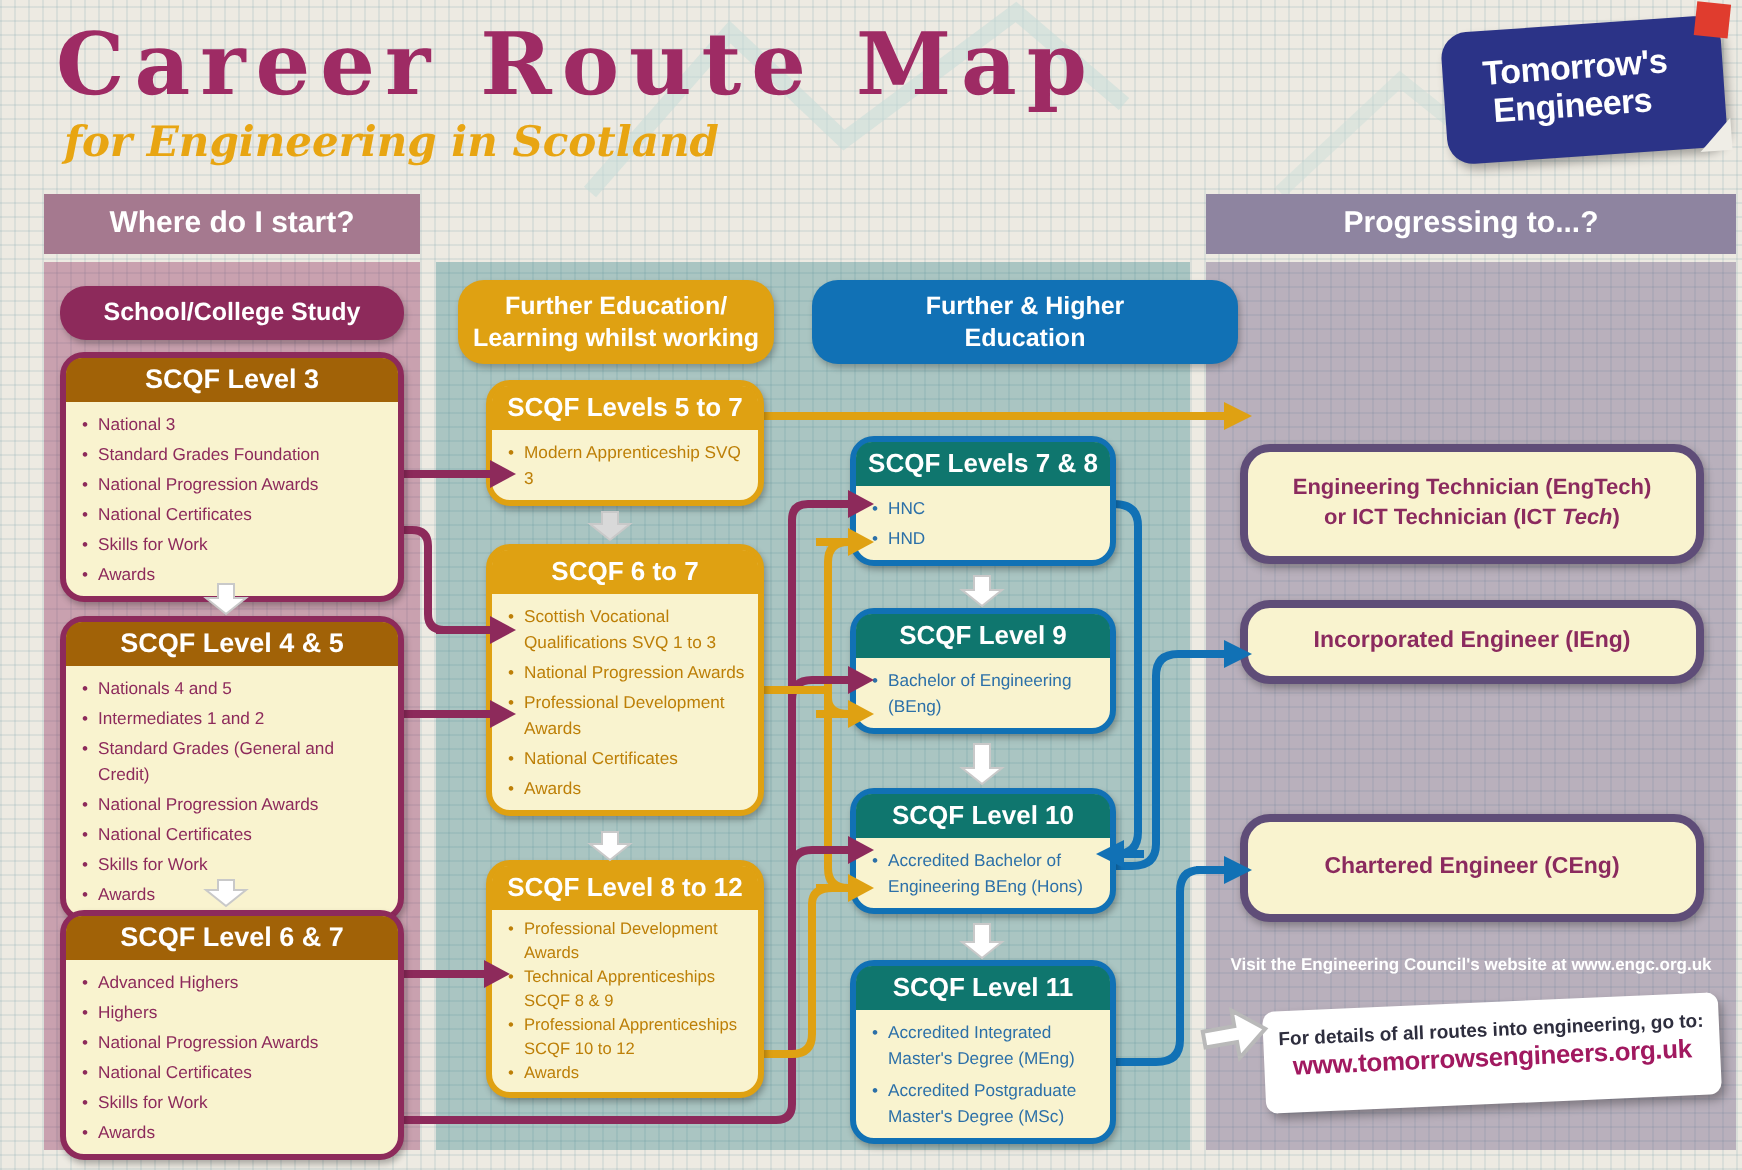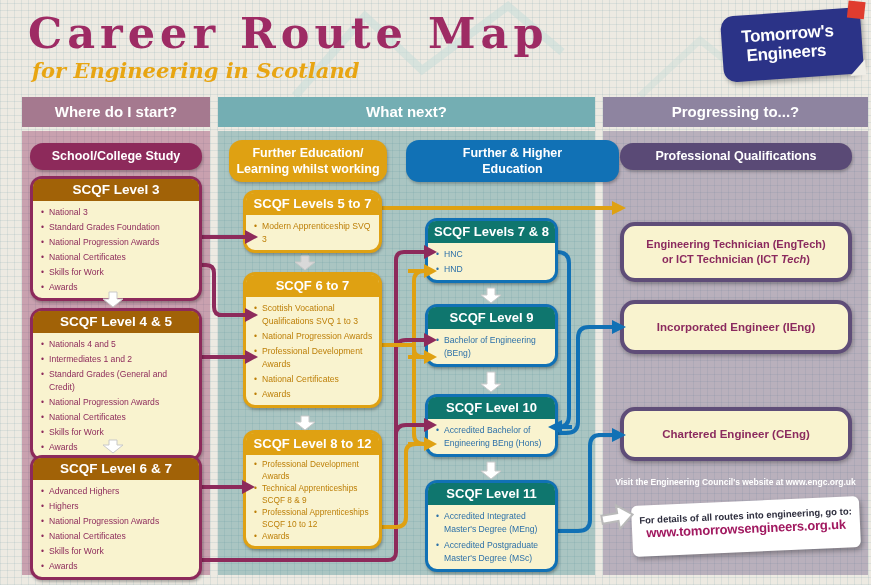--- a/index.html
+++ b/index.html
@@ -84,21 +84,20 @@
   <div class="abs subtitle z2">for Engineering in Scotland</div>
   <div class="abs logo z2">
     <span class="l1">Tomorrow's</span>
     <span class="l2">Engineers</span>
     <span class="red"></span>
     <span class="fold"></span>
   </div>
 
   <div class="abs colhead ch1 z1">Where do I start?</div>
   <div class="abs colbody cb1 z1"></div>
-  <div class="abs colhead ch2 z1">What next?</div>
   <div class="abs colbody cb2 z1"></div>
   <div class="abs colhead ch3 z1">Progressing to...?</div>
   <div class="abs colbody cb3 z1"></div>
 
   <svg class="layer z2" width="871" height="585">
     <g fill="none" stroke="#8d2a5b" stroke-width="4">
       <path d="M202,237 H232"></path>
       <path d="M202,265 H206 Q214,265 214,273 V307 Q214,315 222,315 H232"></path>
       <path d="M202,357 H232"></path>
       <path d="M202,487 H236"></path>
@@ -213,29 +212,28 @@
       </ul>
   </div>
   <div class="abs qbox bbox m z3" style="top:480px;">
     <div class="bhead">SCQF Level 11</div>
     <ul class="bullets">
         <li>Accredited Integrated Master's Degree (MEng)</li>
         <li>Accredited Postgraduate Master's Degree (MSc)</li>
       </ul>
   </div>
 
-  <div class="abs pill pill-pq z3">Professional Qualifications</div>
 
   <div class="abs rbox z3" style="top:186px;height:60px;margin-top:36px;">
     <div class="vcenter">
       <div>Engineering Technician (EngTech)</div>
       <div><span>or ICT Technician (ICT </span><i>Tech</i><span>)</span></div>
     </div>
   </div>
-  <div class="abs rbox z3" style="top:300px;height:54px;font-size:11.5px;">
+  <div class="abs rbox z3" style="top:300px;height:42px;font-size:11.5px;">
     <div class="vcenter">Incorporated Engineer (IEng)</div>
   </div>
   <div class="abs rbox z3" style="top:407px;height:54px;font-size:11.5px;">
     <div class="vcenter">Chartered Engineer (CEng)</div>
   </div>
 
   <div class="abs note z3">Visit the Engineering Council's website at www.engc.org.uk</div>
 
   <div class="abs card z3">
     <div class="c1">For details of all routes into engineering, go to:</div>

